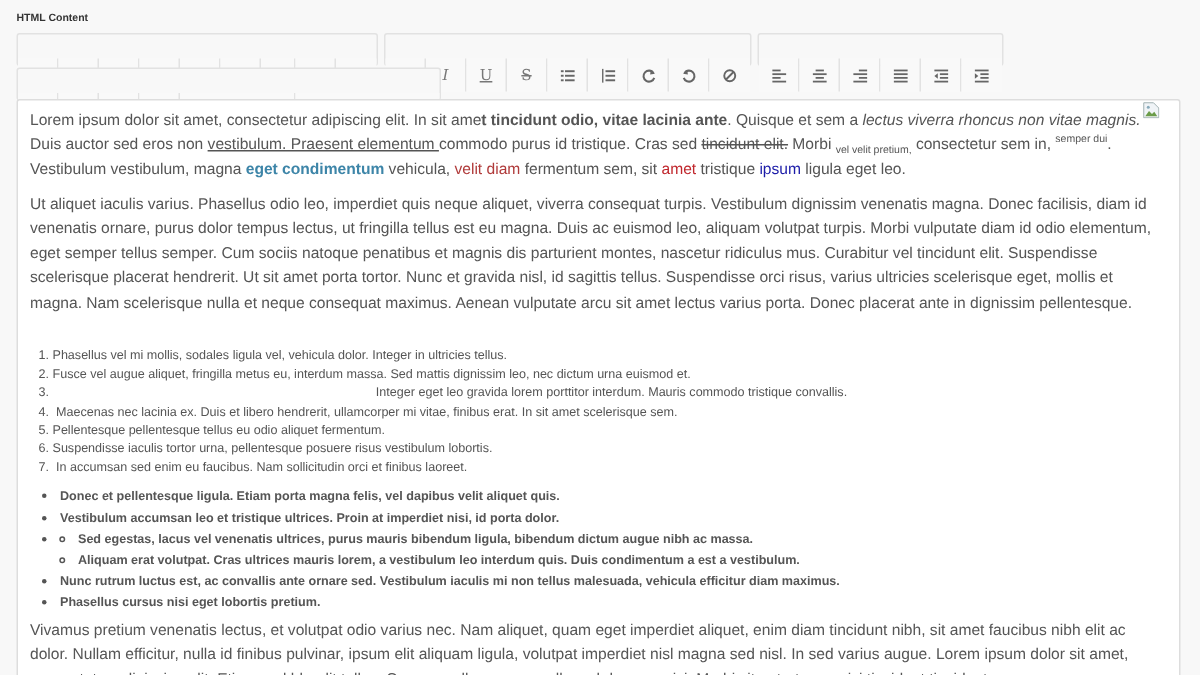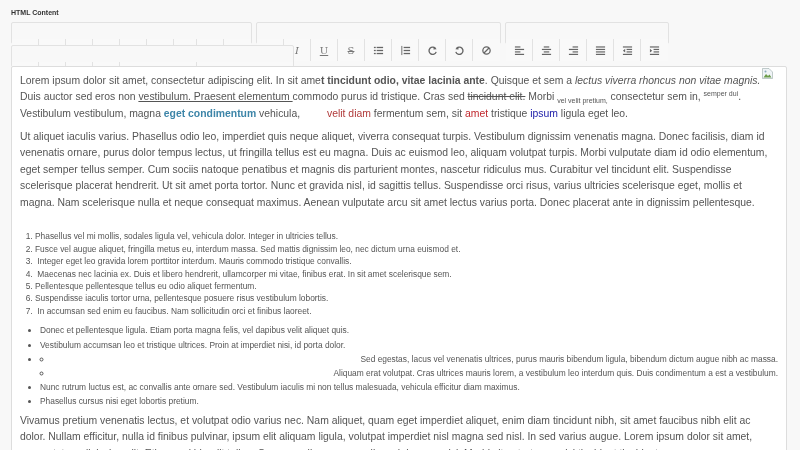--- a/index.html
+++ b/index.html
@@ -40,29 +40,29 @@
   .p1 { line-height: 16.3px; }
   .broken-img {
     display: inline-block; width: 11px; height: 11px; vertical-align: top;
     position: relative; top: -5px; margin-left: 2px;
   }
   .u { text-decoration: underline; }
   .s { text-decoration: line-through; }
   .sup { font-size: 7px; vertical-align: super; line-height: 0; }
   .sub { font-size: 7px; vertical-align: sub; line-height: 0; }
   .c-teal { color: #3d85a8; font-weight: bold; }
-  .c-red { color: #b03a3a; margin-left: 24px; }
+  .c-red { color: #b03a3a; }
   .c-red2 { color: #c0272d; }
   .c-blue { color: #1b1ba8; text-align: center; }
   ol, ul { margin: 0; font-size: 8.4px; line-height: 12.4px; }
   ol { padding-left: 15px; margin-top: 19px; margin-bottom: 6px; }
-  ul.main { padding-left: 20px; margin-bottom: 4px; }
+  ul.main { padding-left: 20px; margin-bottom: 4px; font-weight: bold; }
   ul.main > li { line-height: 14.4px; }
   ul.sub-list { padding-left: 12px; list-style-type: circle; }
-  ul.sub-list li { line-height: 14px; text-align: right; }
+  ul.sub-list li { line-height: 14px; }
   .p-last { line-height: 16.5px; }
 </style>
 </head>
 <body>
 
 <div class="field-label">HTML Content</div>
 
 <div class="toolbar">
   <div class="tb-row">
     <div class="tb-group">
@@ -232,21 +232,21 @@
     <span>Lorem ipsum dolor sit amet, consectetur adipiscing elit. In sit ame</span><b>t tincidunt odio, vitae lacinia ante</b><span>. Quisque et sem a </span><i>lectus viverra rhoncus non vitae magnis.</i><svg class="broken-img" viewBox="0 0 11 11">
         <path d="M0.5 0.5 H7 L10.5 4 V10.5 H0.5 Z" fill="#f0f4f7" stroke="#9aa" stroke-width="0.6"></path>
         <path d="M1.5 9.5 L4 6 L6 8 L7.5 6.5 L9.5 9.5 Z" fill="#6b9c4a"></path>
         <circle cx="3.5" cy="3.5" r="1" fill="#8ab"></circle>
       </svg><span> Duis auctor sed eros non </span><span class="u">vestibulum. Praesent elementum </span><span>commodo purus id tristique. Cras sed </span><span class="s">tincidunt elit.</span><span> Morbi </span><span class="sub">vel velit pretium,</span><span> consectetur sem in, </span><span class="sup">semper dui</span><span>. Vestibulum vestibulum, magna </span><span class="c-teal">eget condimentum</span><span> vehicula, </span><span class="c-red">velit diam</span><span> fermentum sem, sit </span><span class="c-red2">amet</span><span> tristique </span><span class="c-blue">ipsum</span><span> ligula eget leo.</span>
   </p>
   <p>Ut aliquet iaculis varius. Phasellus odio leo, imperdiet quis neque aliquet, viverra consequat turpis. Vestibulum dignissim venenatis magna. Donec facilisis, diam id venenatis ornare, purus dolor tempus lectus, ut fringilla tellus est eu magna. Duis ac euismod leo, aliquam volutpat turpis. Morbi vulputate diam id odio elementum, eget semper tellus semper. Cum sociis natoque penatibus et magnis dis parturient montes, nascetur ridiculus mus. Curabitur vel tincidunt elit. Suspendisse scelerisque placerat hendrerit. Ut sit amet porta tortor. Nunc et gravida nisl, id sagittis tellus. Suspendisse orci risus, varius ultricies scelerisque eget, mollis et magna. Nam scelerisque nulla et neque consequat maximus. Aenean vulputate arcu sit amet lectus varius porta. Donec placerat ante in dignissim pellentesque.</p>
   <ol>
     <li>Phasellus vel mi mollis, sodales ligula vel, vehicula dolor. Integer in ultricies tellus.</li>
     <li>Fusce vel augue aliquet, fringilla metus eu, interdum massa. Sed mattis dignissim leo, nec dictum urna euismod et.</li>
-    <li style="white-space:pre;"> Integer eget leo gravida lorem porttitor interdum. Mauris commodo tristique convallis.</li>
+    <li style="white-space:pre;text-align:center;"> Integer eget leo gravida lorem porttitor interdum. Mauris commodo tristique convallis.</li>
     <li style="white-space:pre;"> Maecenas nec lacinia ex. Duis et libero hendrerit, ullamcorper mi vitae, finibus erat. In sit amet scelerisque sem.</li>
     <li>Pellentesque pellentesque tellus eu odio aliquet fermentum.</li>
     <li>Suspendisse iaculis tortor urna, pellentesque posuere risus vestibulum lobortis.</li>
     <li style="white-space:pre;"> In accumsan sed enim eu faucibus. Nam sollicitudin orci et finibus laoreet.</li>
   </ol>
   <ul class="main">
     <li>Donec et pellentesque ligula. Etiam porta magna felis, vel dapibus velit aliquet quis.</li>
     <li>Vestibulum accumsan leo et tristique ultrices. Proin at imperdiet nisi, id porta dolor.</li>
     <li>
       <ul class="sub-list">

